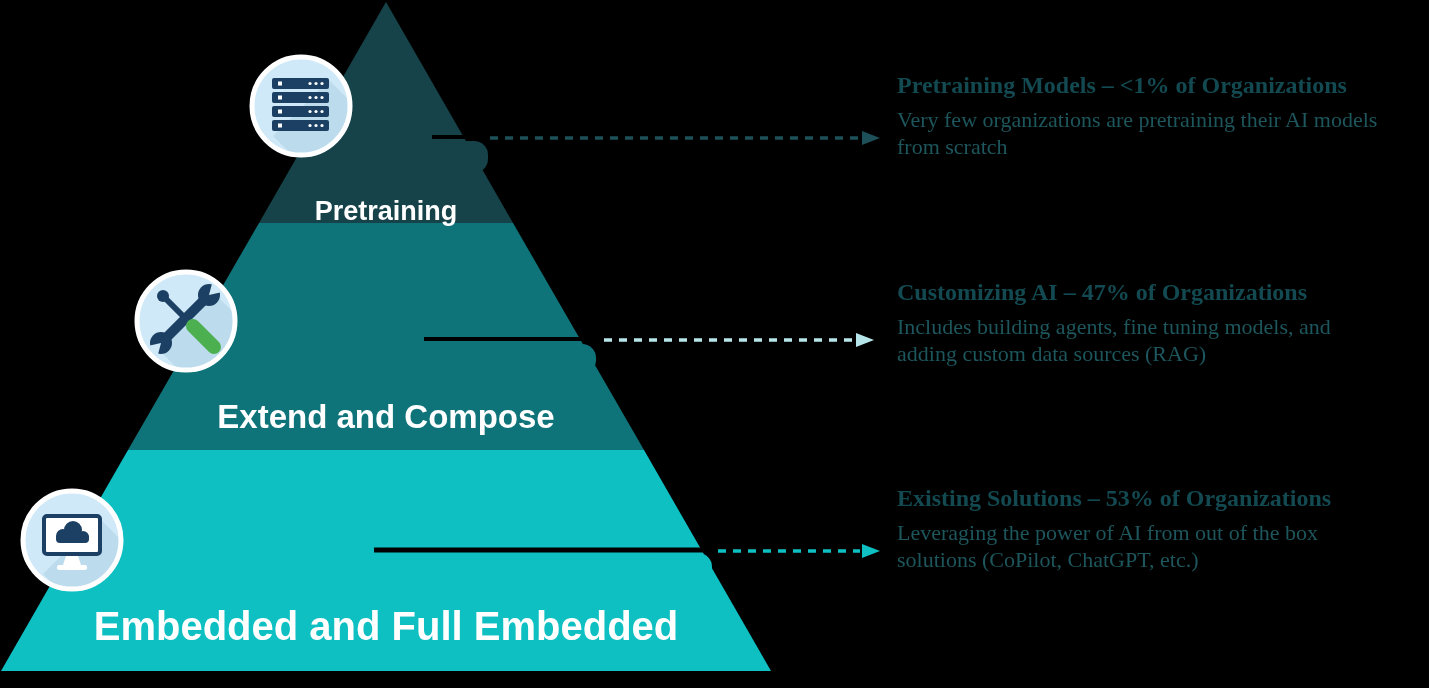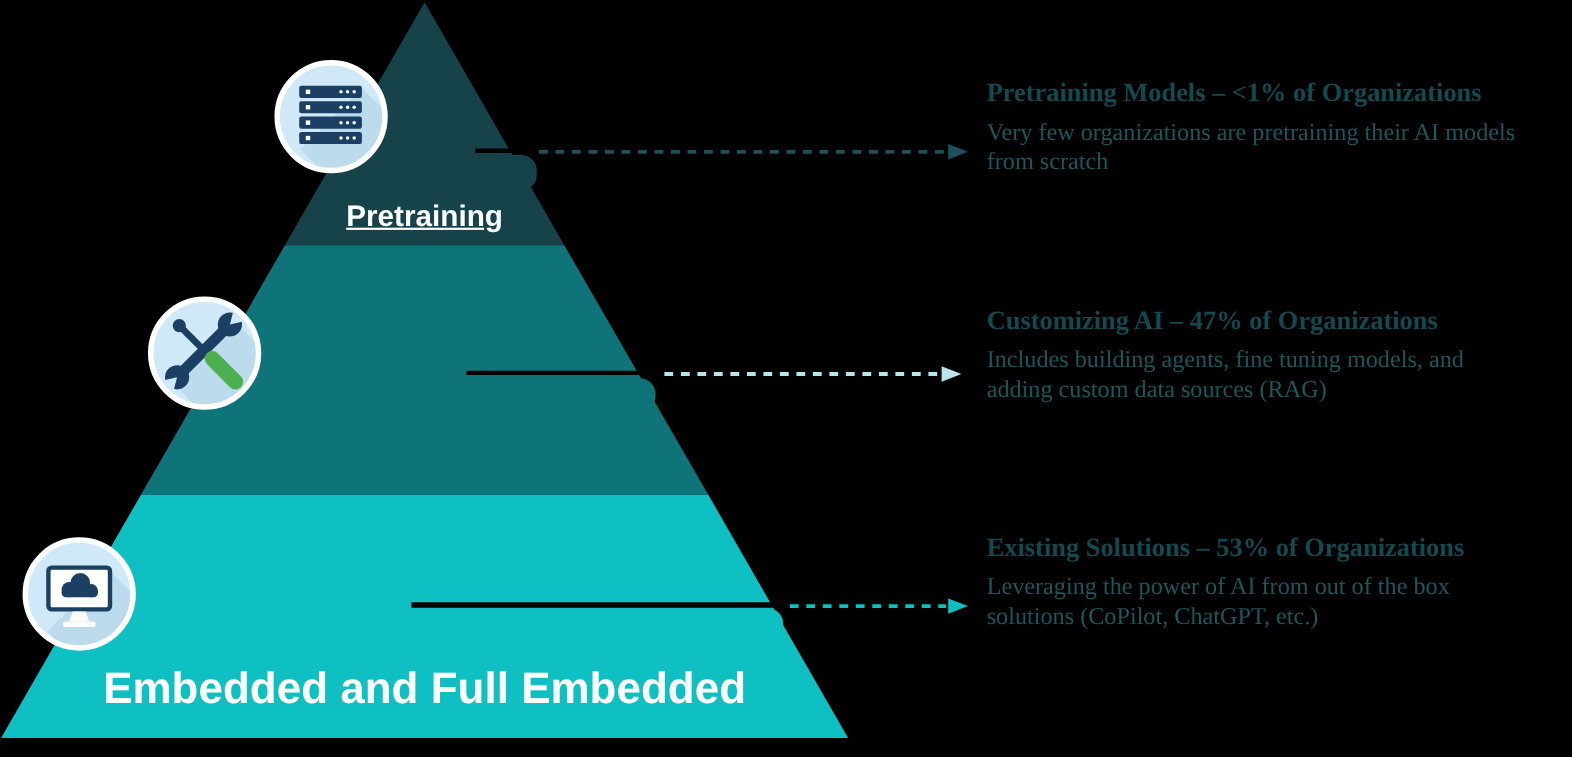--- a/index.html
+++ b/index.html
@@ -10,21 +10,21 @@
     overflow: hidden;
     font-family: "Liberation Sans", sans-serif;
   }
   .stage svg { position: absolute; left: 0; top: 0; }
   .tier-label {
     position: absolute;
     transform: translateX(-50%);
     font-weight: 700;
     white-space: nowrap;
   }
-  .tier-label.l1 { left: 386px; top: 181px; font-size: 27px; text-decoration: underline; }
+  .tier-label.l1 { left: 386px; top: 196px; font-size: 27px; }
   .tier-label.l2 { left: 386px; top: 398px; font-size: 33px; }
   .tier-label.l3 { left: 386px; top: 604px; font-size: 40px; }
   .annotation {
     position: absolute;
     left: 897px;
     width: 545px;
   }
   .annotation.a1 { top: 72px; }
   .annotation.a2 { top: 279px; }
   .annotation.a3 { top: 485px; }
@@ -148,20 +148,21 @@
           <rect x="56" y="534" width="33" height="9" rx="4"></rect>
         </g>
         <polygon points="66,556 78,556 81,565 63,565" fill="#ffffff"></polygon>
         <rect x="57" y="565" width="30" height="5" rx="2" fill="#ffffff"></rect>
       </g>
       <circle cx="72" cy="540" r="49" fill="none" stroke-width="5" stroke="#ffffff"></circle>
     </g>
   </svg>
 
   <div class="tier-label l1" style="color: rgb(255, 255, 255);">Pretraining</div>
+  <div class="tier-label l2" style="color: rgb(255, 255, 255);">Extend and Compose</div>
   <div class="tier-label l3" style="color: rgb(255, 255, 255);">Embedded and Full Embedded</div>
 
   <div class="annotation a1">
     <h3 style="color: rgb(19, 74, 82);">Pretraining Models – &lt;1% of Organizations</h3>
     <p style="color: rgb(29, 86, 92);">Very few organizations are pretraining their AI models
 from scratch</p>
   </div>
   <div class="annotation a2">
     <h3 style="color: rgb(19, 74, 82);">Customizing AI – 47% of Organizations</h3>
     <p style="color: rgb(29, 86, 92);">Includes building agents, fine tuning models, and

